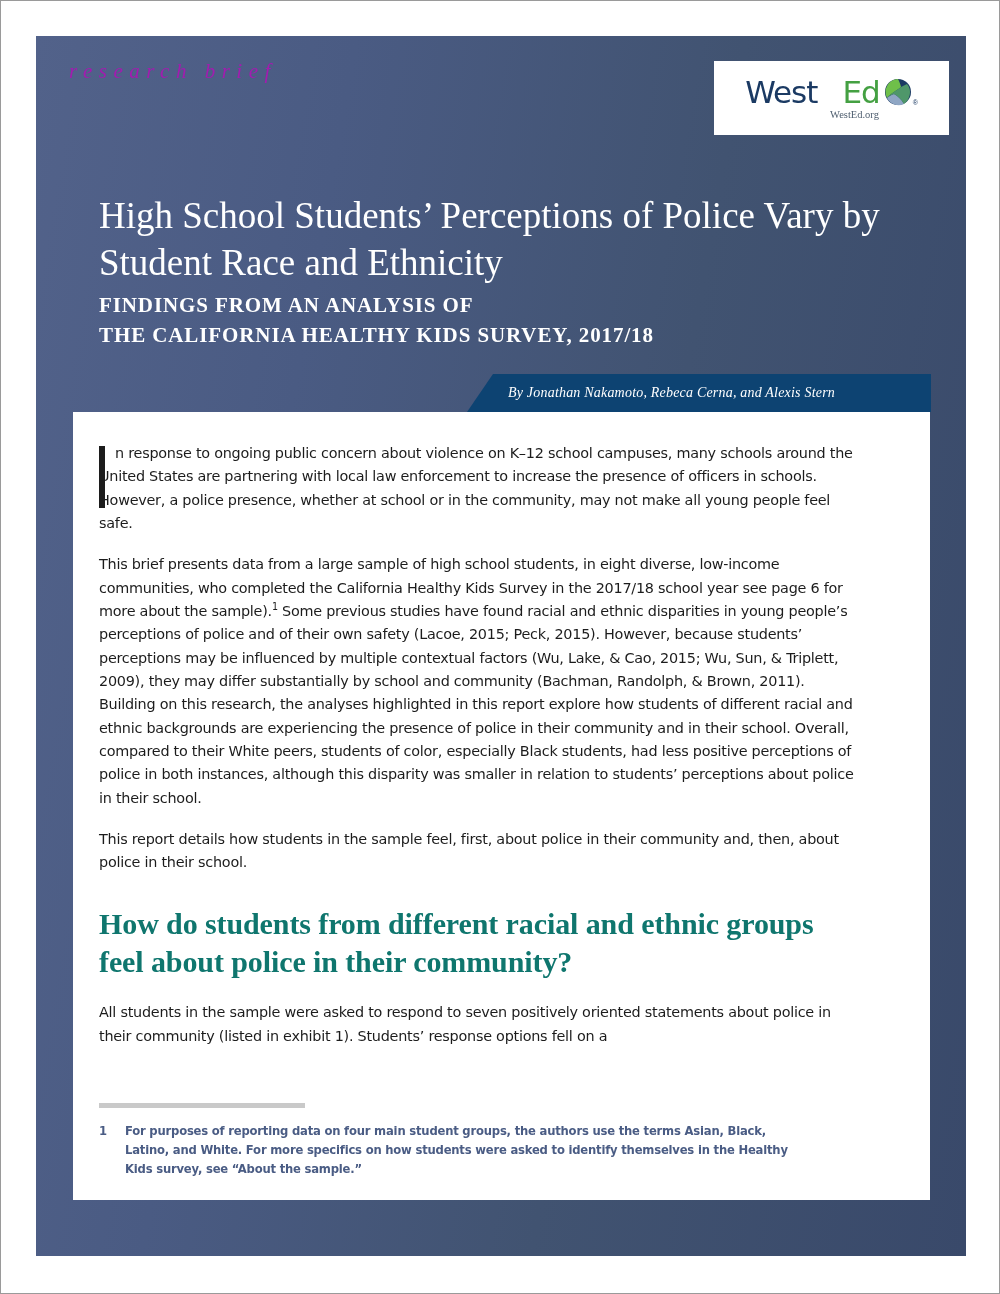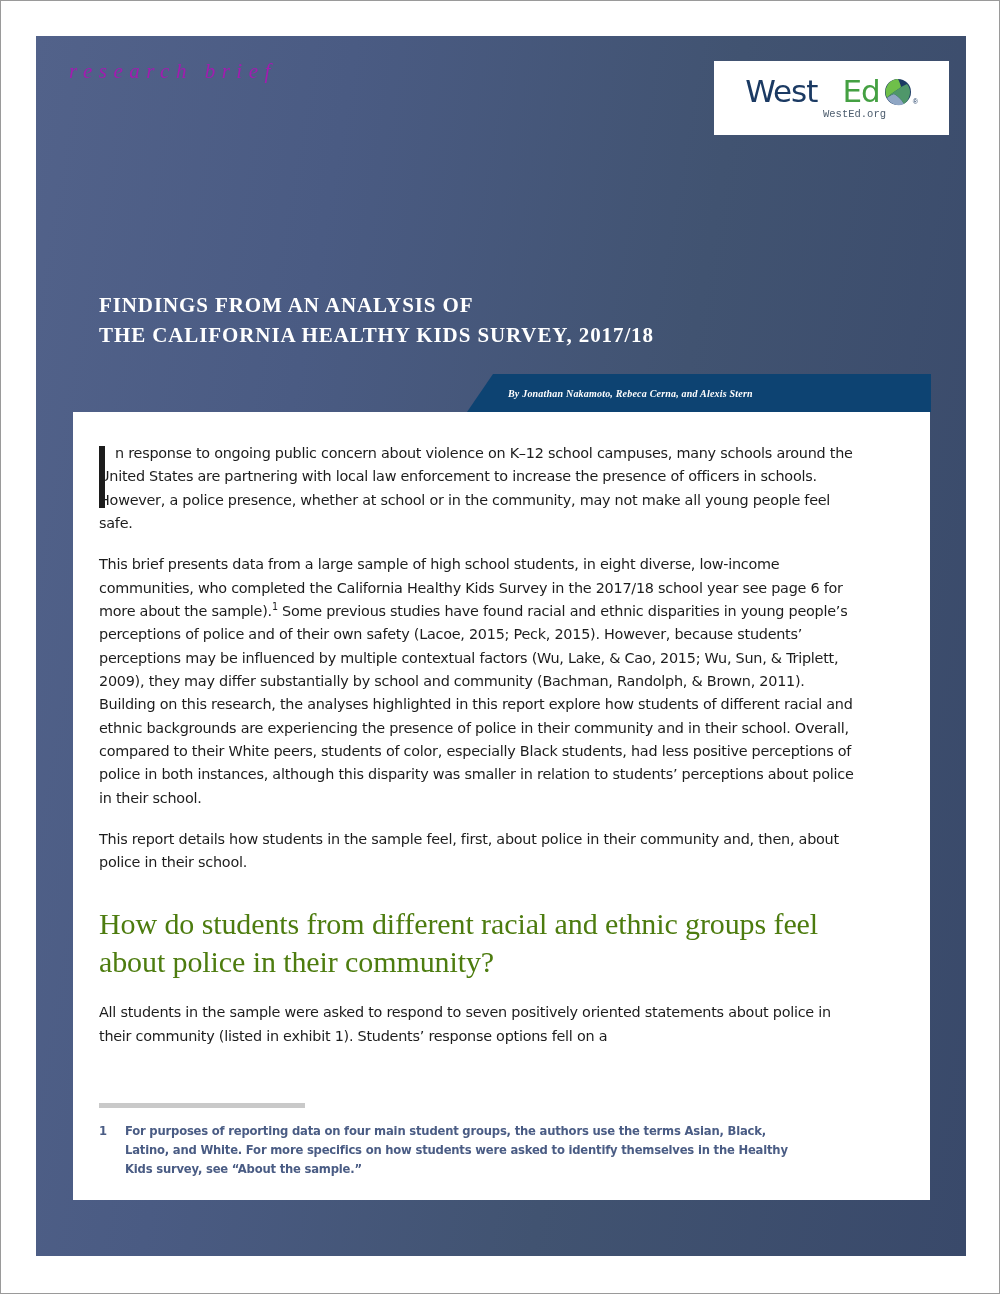--- a/index.html
+++ b/index.html
@@ -81,21 +81,21 @@
     margin-left: 4px;
   }
   .logo-reg {
     font-size: 7px;
     color: #1b3a63;
     align-self: flex-end;
     margin-bottom: 2px;
     margin-left: 1px;
   }
   .logo-url {
-    font-family: Liberation Mono, monospace;
+    font-family: Liberation Serif, serif;
     font-size: 10.5px;
     color: #4d5d6e;
     margin-top: 1px;
     margin-left: 46px;
   }
 
   
   .title {
     position: absolute;
     left: 98px;
@@ -130,22 +130,22 @@
     width: 464px;
     height: 38px;
     background: #0d4372;
     clip-path: polygon(26px 0, 100% 0, 100% 100%, 0 100%);
     display: flex;
     align-items: center;
   }
   .byline-text {
     font-family: "Liberation Serif", serif;
     font-style: italic;
-    font-weight: bold;
-    font-size: 10px;
+    font-weight: normal;
+    font-size: 14px;
     color: #ffffff;
     margin-left: 41px;
     letter-spacing: 0.2px;
   }
 
   
   .content-card {
     position: absolute;
     left: 72px;
     top: 411px;
@@ -182,22 +182,22 @@
   .fn-ref {
     font-size: 9.6px;
     vertical-align: super;
     line-height: 0;
   }
 
   .section-heading {
     font-family: "Liberation Serif", serif;
     font-size: 30px;
     line-height: 1.28;
-    color: #4d7c0f;
-    font-weight: normal;
+    color: #0f766e;
+    font-weight: bold;
     margin: 30px 0 20px 0;
     letter-spacing: -0.1px;
   }
 
   
   .footnote-wrap {
     position: absolute;
     left: 98px;
     top: 1102px;
     width: 700px;
@@ -244,20 +244,21 @@
           <path d="M14 1 A13 13 0 0 0 3 20 C7 15 12 13 17 9 C16 5 15 3 14 1 Z" fill="#6fbf4a"></path>
           <path d="M3 20 A13 13 0 0 0 20 26 C17 21 14 18 10 16 C7 17 5 18 3 20 Z" fill="#8fa6c4"></path>
           <path d="M17 9 C12 13 7 15 3 20 C5 18 7 17 10 16 C14 18 17 21 20 26 C24 23 26 18 26 14 C26 11 25 8 23 6 C21 7 19 8 17 9 Z" fill="#58a86b" opacity="0.85"></path>
         </svg>
       </span>
       <span class="logo-reg">®</span>
     </div>
     <div class="logo-url">WestEd.org</div>
   </div>
 
+  <h1 class="title">High School Students’ Perceptions of Police Vary by Student Race and Ethnicity</h1>
 
   <div class="subtitle">
     <div>Findings from an analysis of</div>
     <div>The California Healthy Kids Survey, 2017/18</div>
   </div>
 
   <div class="byline-bar">
     <span class="byline-text">By Jonathan Nakamoto, Rebeca Cerna, and Alexis Stern</span>
   </div>
 

